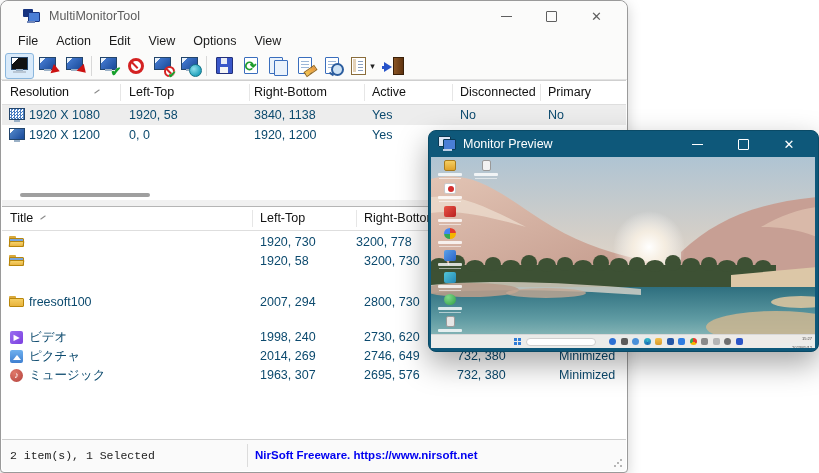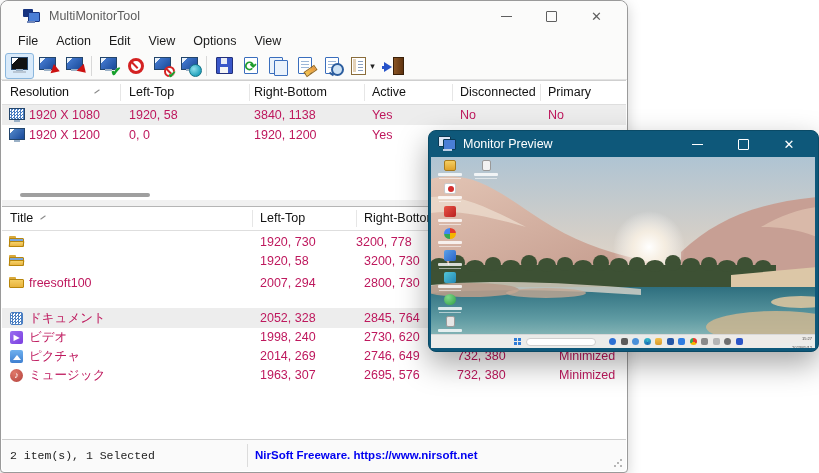--- a/index.html
+++ b/index.html
@@ -65,21 +65,21 @@
   .pane{position:absolute;left:1px;right:1px;background:#fff;}
   .pane1{top:79px;height:120px;border-top:1px solid #cfcfcf;border-bottom:1px solid #b5b5b5;}
   .pane2{top:205px;height:233px;border-top:1px solid #b5b5b5;}
   .splitter{position:absolute;left:1px;right:1px;top:199px;height:6px;background:#f1f1f1;}
   .lv-header{position:absolute;left:0;right:0;top:0;height:23px;background:#fff;border-bottom:1px solid #dedede;}
   .hcell{position:absolute;top:0;line-height:23px;font-size:12.5px;color:#111;white-space:nowrap;}
   .hsep{position:absolute;top:3px;width:1px;height:17px;background:#e6e6e6;}
   .sortmark{position:absolute;top:10px;width:6px;height:1px;background:#8a8a8a;transform:rotate(-35deg);}
   .lvrow{position:absolute;left:0;right:0;height:20px;}
   .lvrow.sel{background:#ededed;}
-  .rcell{position:absolute;top:0;line-height:20px;font-size:12.5px;color:#be185d;white-space:nowrap;}
+  .rcell{position:absolute;top:0;line-height:20px;font-size:12.5px;color:#0c4a6e;white-space:nowrap;}
   .hthumb{position:absolute;left:18px;bottom:4px;width:130px;height:4px;background:#9f9f9f;border-radius:2px;}
 
   
   .rowico{position:absolute;left:7px;top:3px;width:16px;height:14px;}
   .rm-scr{position:absolute;left:0;top:0;width:14px;height:10px;border:1px solid #23456b;}
   .rm-scr.solid{background:linear-gradient(135deg,#ffffff 20%,#4a7ec2 20%,#1e4f9e 90%);}
   .rm-scr.dith{background:conic-gradient(#4a7ec2 25%,#ffffff 0 50%,#4a7ec2 0 75%,#ffffff 0);background-size:3px 3px;}
   .rm-stand{position:absolute;left:5px;top:12px;width:6px;height:2px;background:#9ab0c6;}
   .fold{position:absolute;left:0;top:1px;width:15px;height:11px;}
   .fold .back{position:absolute;left:0;top:0;width:7px;height:3px;background:#d9a93c;border-radius:1px 1px 0 0;}
@@ -349,38 +349,30 @@
         <span class="rowico">
             <span class="fold openblue">
               <span class="back"></span>
               <span class="body"></span>
               <span class="front"></span>
             </span>
           </span>
         <span class="rcell" style="left:258px">1920, 58</span>
         <span class="rcell" style="left:362px">3200, 730</span>
       </div>
-      <div class="lvrow" style="top:66px">
+      <div class="lvrow" style="top:85px">
         <span class="rowico">
             <span class="fold">
               <span class="back"></span>
               <span class="body"></span>
             </span>
           </span>
         <span class="rcell" style="left:27px">freesoft100</span>
         <span class="rcell" style="left:258px">2007, 294</span>
         <span class="rcell" style="left:362px">2800, 730</span>
-      </div>
-      <div class="lvrow sel" style="top:101px">
-        <span class="rowico">
-            <span class="sq-ico docs"></span>
-          </span>
-        <span class="rcell" style="left:27px">ドキュメント</span>
-        <span class="rcell" style="left:258px">2052, 328</span>
-        <span class="rcell" style="left:362px">2845, 764</span>
       </div>
       <div class="lvrow" style="top:120px">
         <span class="rowico">
             <span class="sq-ico video">▶</span>
           </span>
         <span class="rcell" style="left:27px">ビデオ</span>
         <span class="rcell" style="left:258px">1998, 240</span>
         <span class="rcell" style="left:362px">2730, 620</span>
       </div>
       <div class="lvrow" style="top:139px">

